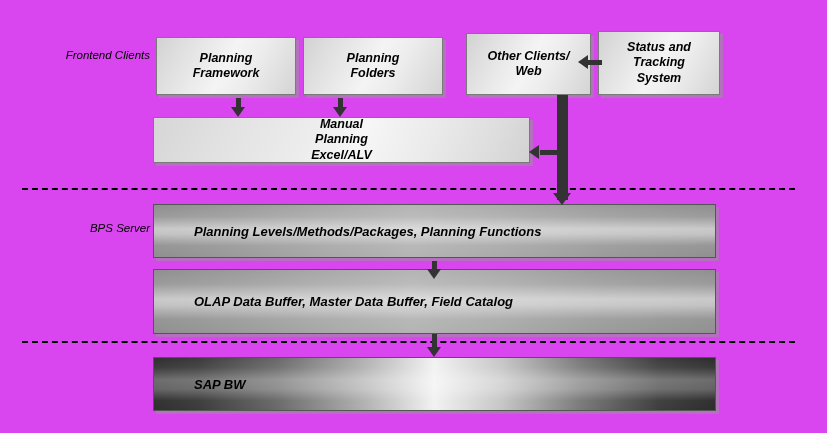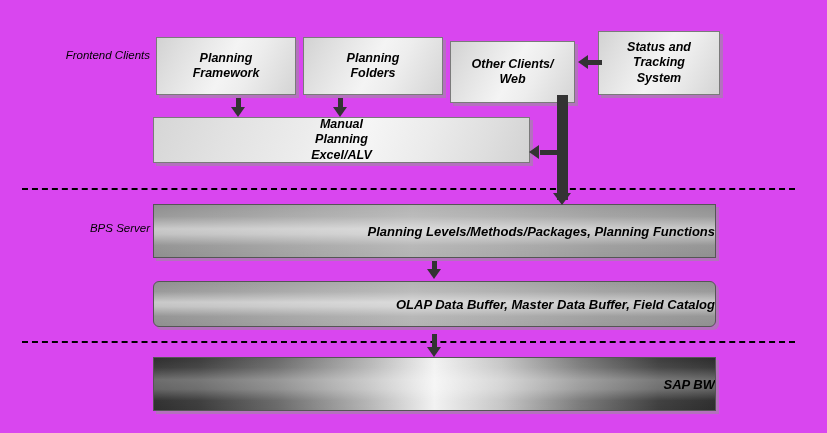--- a/index.html
+++ b/index.html
@@ -85,22 +85,23 @@
   }
 
   
   .bar {
     position: absolute;
     box-sizing: border-box;
     border: 1px solid #555555;
     box-shadow: 3px 3px 0 0 rgba(150,150,150,0.55);
     display: flex;
     align-items: center;
-    justify-content: flex-end;
+    justify-content: flex-start;
     overflow: hidden;
+    padding-left: 40px;
   }
   .bar .bar-text {
     position: relative;
     z-index: 3;
     font-size: 13px;
     font-weight: bold;
     color: #000000;
     white-space: nowrap;
   }
   .bar-mid {
@@ -203,21 +204,21 @@
   <div class="client-box" style="left:156px; top:37px; width:140px; height:58px;">
     <span class="box-text">Planning
 Framework</span>
   </div>
 
   <div class="client-box" style="left:303px; top:37px; width:140px; height:58px;">
     <span class="box-text">Planning
 Folders</span>
   </div>
 
-  <div class="client-box" style="left:450px; top:33px; width:125px; height:62px;margin-top:8px;">
+  <div class="client-box" style="left:466px; top:33px; width:125px; height:62px;">
     <span class="box-text">Other Clients/
 Web</span>
   </div>
 
   <div class="client-box" style="left:598px; top:31px; width:122px; height:64px;text-align:center;">
     <span class="box-text">Status and
 Tracking
 System</span>
   </div>
 
@@ -228,21 +229,21 @@
   </div>
 
   <div class="divider" style="left:22px; top:188px; width:773px;"></div>
 
   <div class="divider" style="left:22px; top:341px; width:773px;"></div>
 
   <div class="bar bar-mid" style="left:153px; top:204px; width:563px; height:54px;">
     <span class="bar-text">Planning Levels/Methods/Packages,  Planning Functions</span>
   </div>
 
-  <div class="bar bar-mid" style="left:153px; top:281px; width:563px; height:46px;border-radius:6px;">
+  <div class="bar bar-mid" style="left:153px; top:269px; width:563px; height:65px;">
     <span class="bar-text">OLAP Data Buffer, Master Data Buffer, Field Catalog</span>
   </div>
 
   <div class="bar bar-dark" style="left:153px; top:357px; width:563px; height:54px;">
     <span class="bar-text">SAP BW</span>
   </div>
 
   <div class="arrow-shaft-v" style="left:236px; top:98px; height:12px;"></div>
   <div class="arrow-head-down" style="left:231px; top:107px;"></div>
 

